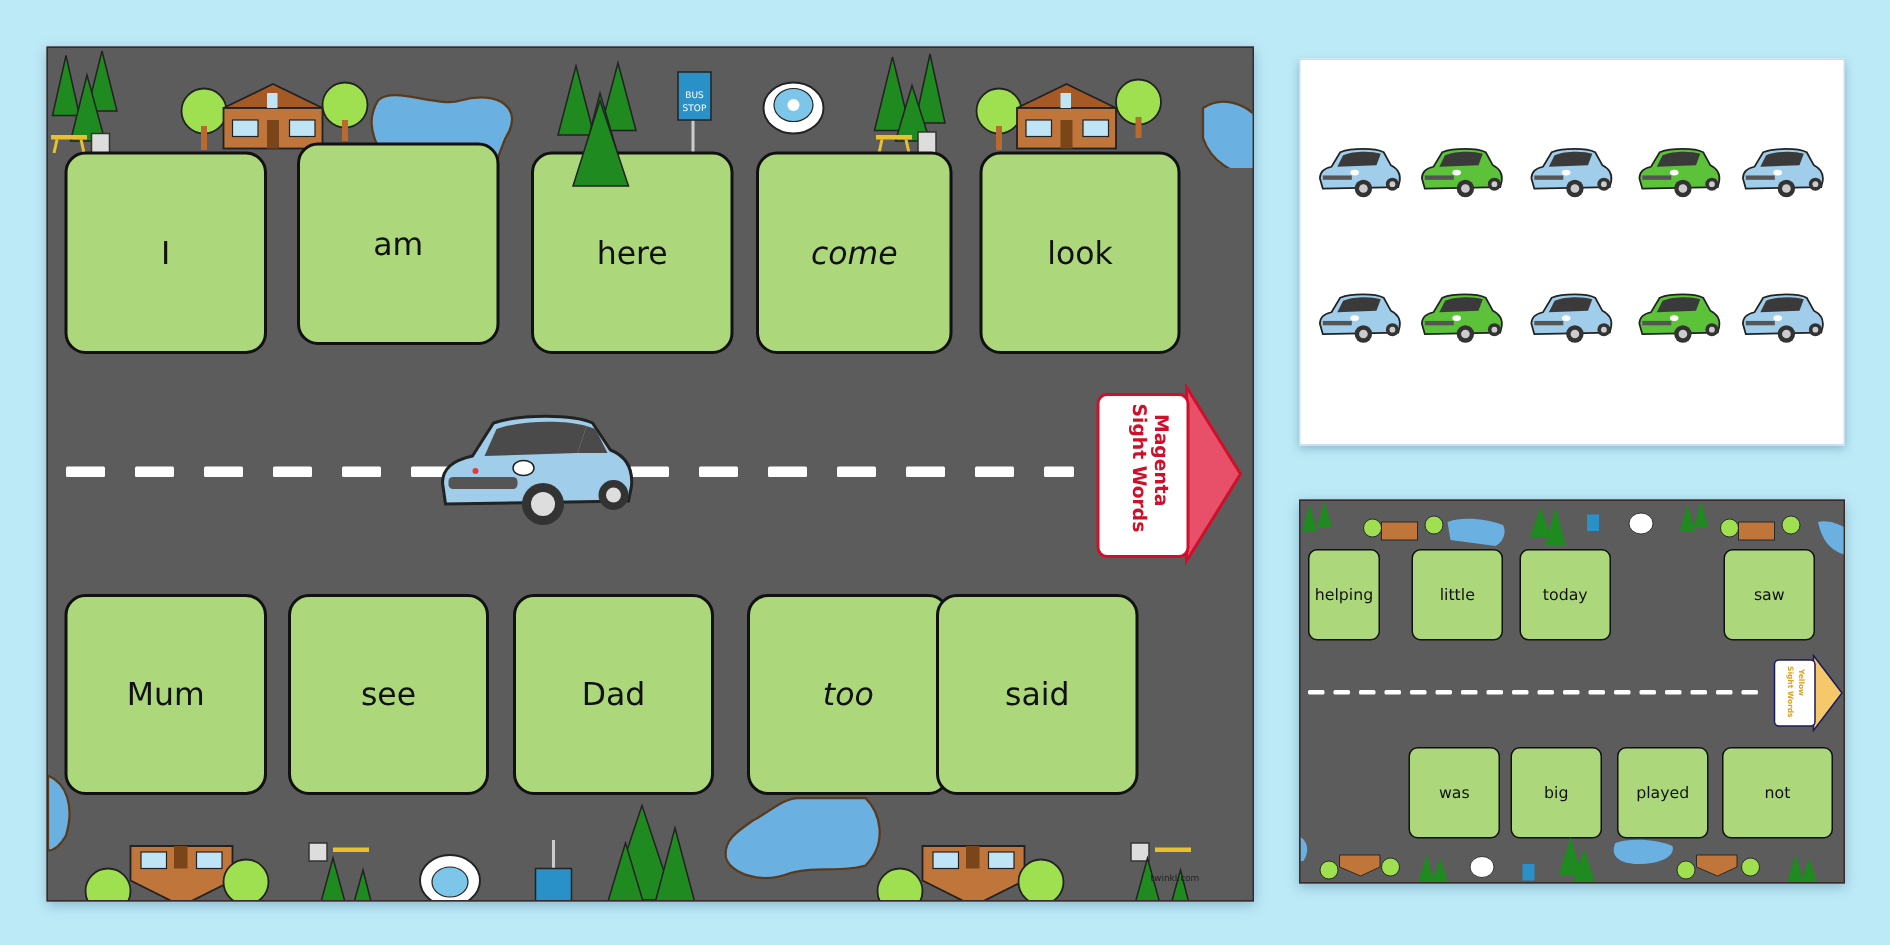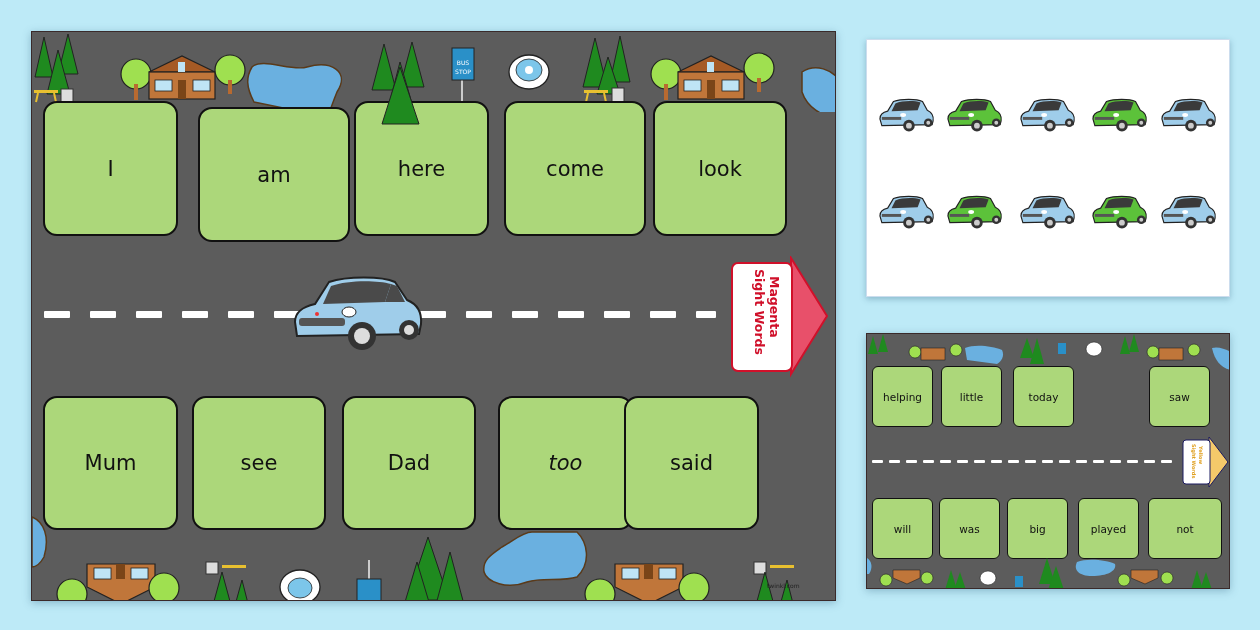--- a/index.html
+++ b/index.html
@@ -99,27 +99,27 @@
       <rect x="675" y="48" width="8" height="19" fill="#7a4518"></rect>
       <circle cx="727" cy="36" r="15" fill="#9fe050" stroke="#222" stroke-width="1.2"></circle>
         <rect x="725" y="46" width="4" height="14" fill="#b86a30"></rect>
     </g>
     <path d="M770,40 C785,30 800,40 805,45 L805,85 C790,85 775,75 770,60 Z" fill="#6ab0e0" stroke="#5a3a1a" stroke-width="1.5"></path>
   </svg>
 
   <div class="card" style="left:11px;top:69px;width:135px;height:135px;">
       <span>I</span>
     </div>
-  <div class="card" style="left:166px;top:75px;width:152px;height:135px;text-align:right;">
+  <div class="card" style="left:166px;top:63px;width:135px;height:135px;text-align:right;">
       <span>am</span>
     </div>
   <div class="card" style="left:322px;top:69px;width:135px;height:135px;">
       <span>here</span>
     </div>
-  <div class="card" style="left:472px;top:69px;width:142px;height:135px;">
+  <div class="card" style="left:472px;top:69px;width:131px;height:135px;font-style:italic;">
       <span>come</span>
     </div>
   <div class="card" style="left:621px;top:69px;width:134px;height:135px;">
       <span>look</span>
     </div>
 
   <svg class="deco" style="left:345px;top:30px" width="50" height="65">
     <polygon points="23,5 5,62 42,62" fill="#1f8a1f" stroke="#222" stroke-width="1"></polygon>
   </svg>
 
@@ -289,21 +289,21 @@
     <rect x="191" y="9" width="8" height="11" fill="#2a90c8"></rect>
     <ellipse cx="227" cy="15" rx="8" ry="7" fill="#fff" stroke="#222" stroke-width="0.6"></ellipse>
     <polygon points="258,2 253,20 263,20" fill="#1f8a1f"></polygon>
       <polygon points="267,0 262,18 272,18" fill="#1f8a1f"></polygon>
     <circle cx="286" cy="18" r="6" fill="#9fe050" stroke="#222" stroke-width="0.6"></circle>
     <rect x="292" y="14" width="24" height="12" fill="#c0763a" stroke="#222" stroke-width="0.6"></rect>
     <circle cx="327" cy="16" r="6" fill="#9fe050" stroke="#222" stroke-width="0.6"></circle>
     <path d="M345,14 C352,12 360,16 364,18 L364,36 C355,34 348,28 345,14 Z" fill="#6ab0e0"></path>
   </svg>
 
-  <div class="card" style="left:5px;top:32px;width:61px;height:61px;">
+  <div class="card" style="left:5px;top:32px;width:48px;height:61px;">
       <span>helping</span>
     </div>
   <div class="card" style="left:74px;top:32px;width:61px;height:61px;text-align:right;">
       <span>little</span>
     </div>
   <div class="card" style="left:146px;top:32px;width:61px;height:61px;">
       <span>today</span>
     </div>
   <div class="card" style="left:282px;top:32px;width:61px;height:61px;">
       <span>saw</span>
@@ -330,23 +330,20 @@
     <div class="dash" style="left:294px;top:126px;width:11px;height:3px;"></div>
   </div>
 
   <svg class="arrow-sign" style="left:315px;top:102px" width="48" height="52" viewBox="0 0 48 52">
     <polygon points="27,1 46,26 27,51" fill="#f5c96a" stroke="#1a1a60" stroke-width="1"></polygon>
     <rect x="1" y="4" width="27" height="44" rx="3" fill="#fff" stroke="#1a1a60" stroke-width="1"></rect>
     <text transform="translate(17,10) rotate(90)" font-size="5" font-weight="bold" fill="#e0a020" class="sign-text">Yellow</text>
     <text transform="translate(10,8) rotate(90)" font-size="5" font-weight="bold" fill="#e0a020" class="sign-text">Sight Words</text>
   </svg>
 
-  <div class="card" style="left:5px;top:164px;width:61px;height:61px;">
-      <span>will</span>
-    </div>
   <div class="card" style="left:72px;top:164px;width:61px;height:61px;">
       <span>was</span>
     </div>
   <div class="card" style="left:140px;top:164px;width:61px;height:61px;">
       <span>big</span>
     </div>
   <div class="card" style="left:211px;top:164px;width:61px;height:61px;">
       <span>played</span>
     </div>
   <div class="card" style="left:281px;top:164px;width:74px;height:61px;">

